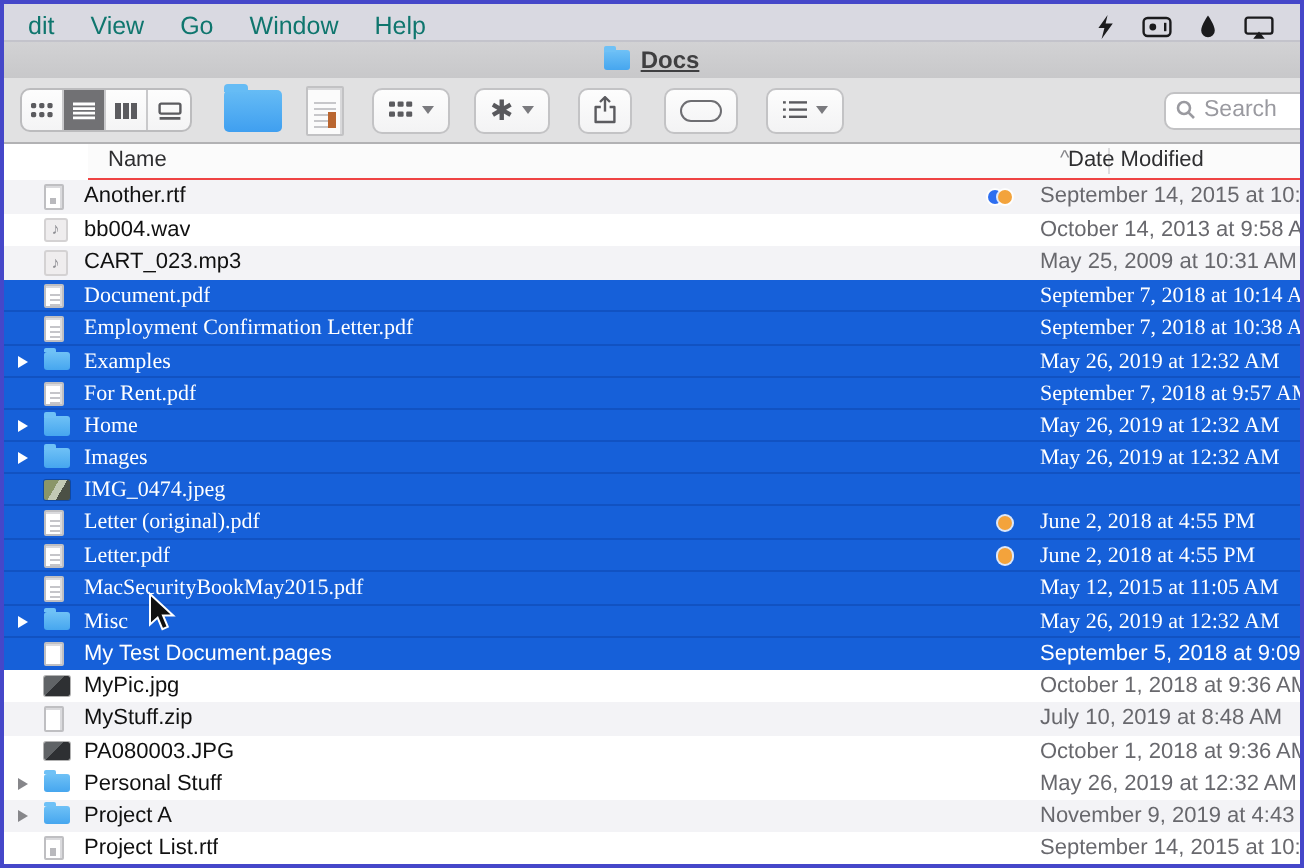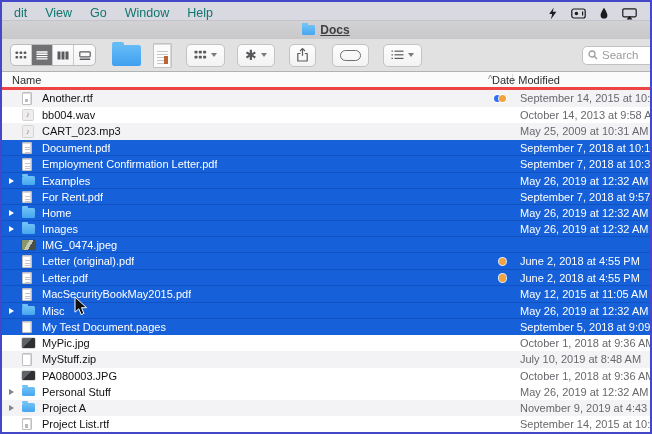--- a/index.html
+++ b/index.html
@@ -69,34 +69,34 @@
   .chev { width:0; height:0; border-left:3.5px solid transparent; border-right:3.5px solid transparent;
     border-top:4px solid #7a7a7e; }
   .tag-oval { width:21px; height:11px; border:1.5px solid #6e6e72; border-radius:6px; }
 
   .search-field { margin-left:auto; margin-right:-14px; width:82px; height:19px;
     background:#fff; border:1px solid #c2c2c4; border-radius:5px;
     display:flex; align-items:center; gap:4px; padding:0 5px; flex:0 0 82px; }
   .search-field .ph { font-size:11.5px; color:#9a9aa0; }
 
   
-  .col-header { height:18px; flex:0 0 18px; background:#fbfbfb; border-bottom:3px solid #ef4444;
-    position:relative; font-size:11px; color:#2f2f31; }
+  .col-header { height:18px; flex:0 0 18px; background:#fbfbfb; border-bottom:1px solid #ef4444;
+    position:relative; font-size:11px; color:#2f2f31;margin-left:42px; }
   .col-header .name-label { position:absolute; left:10px; top:2px; }
   .col-header .sort-caret { position:absolute; left:486px; top:2px; color:#86868a; font-size:10px; }
   .col-header .divider { position:absolute; left:510px; top:2px; bottom:2px; width:1px; background:#dcdcde; }
   .col-header .date-label { position:absolute; left:490px; top:2px; }
 
   
   .rows { flex:1 1 auto; display:flex; flex-direction:column; }
   .row { flex:1 1 auto; display:flex; align-items:center; position:relative;
     font-size:11px; color:#111; background:#fff; }
   .row.stripe { background:#f3f3f6; }
   .row.selected { background:#1660d9; color:#fff; }
-  .row.sel-sep { box-shadow:inset 0 -1px 0 #1152c2; }
+  .row.sel-sep { box-shadow:inset 0 -1px 0 #1152c2;font-family:Liberation Serif, serif; }
 
   .tri-slot { width:13px; margin-left:7px; flex:0 0 13px; display:flex; align-items:center; }
   .tri { width:0; height:0; border-top:3.5px solid transparent; border-bottom:3.5px solid transparent;
     border-left:5px solid #86868a; }
   .row.selected .tri { border-left-color:#fff; }
   .icon-slot { width:14px; flex:0 0 14px; display:flex; align-items:center; margin-right:6px; }
   .fname { white-space:nowrap; overflow:hidden; }
 
   .i-page { position:relative; width:10px; height:12.5px; background:#fff;
     border:1px solid #bfbfc2; border-radius:1px;

